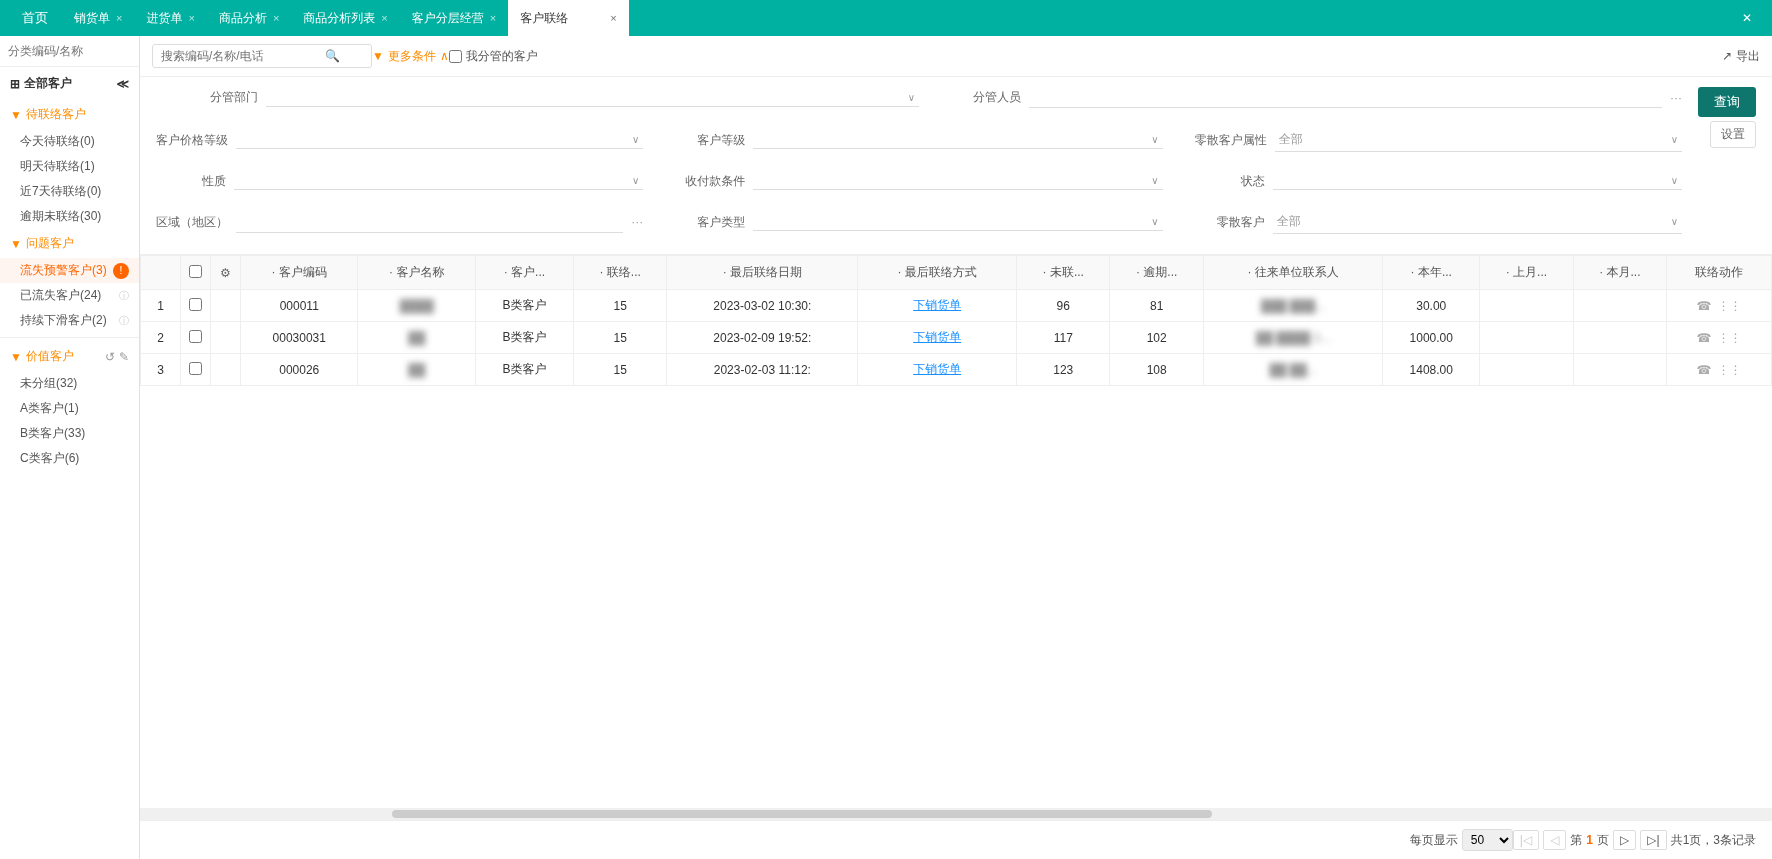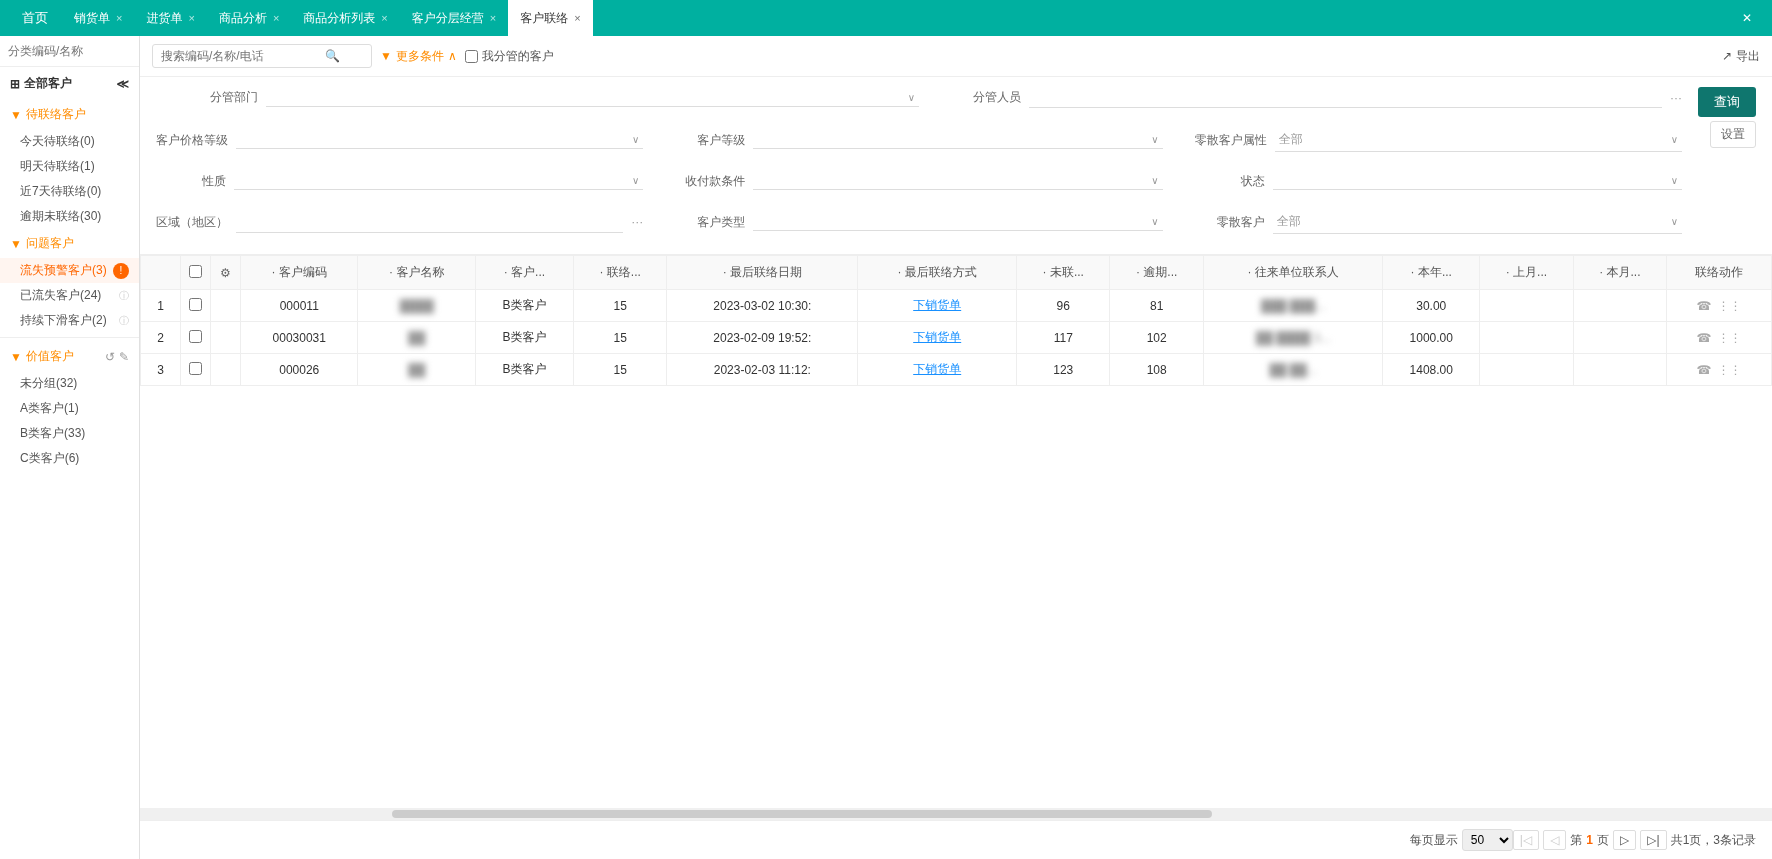--- a/index.html
+++ b/index.html
@@ -20,20 +20,21 @@
       padding: 0 12px;
       height: 36px;
       cursor: pointer;
       color: white;
       font-size: 13px;
       white-space: nowrap;
     }
     .top-nav .nav-tab.active {
       background: #fff;
       color: #333;
+      gap: 36px;
     }
     .top-nav .nav-tab .close-btn {
       margin-left: 6px;
       font-size: 11px;
       opacity: 0.7;
     }
     .top-nav .home-tab {
       padding: 10px 14px;
       height: 36px;
       display: flex;
@@ -133,21 +134,21 @@
       background: #f5f5f5;
     }
 
     
     .filter-bar {
       background: #fff;
       padding: 8px 12px;
       display: flex;
       align-items: center;
       border-bottom: 1px solid #eee;
-      gap: 8px;
+      gap: 0;
     }
     .filter-search-input {
       display: flex;
       align-items: center;
       border: 1px solid #ddd;
       padding: 4px 8px;
       border-radius: 3px;
       width: 220px;
     }
     .filter-search-input input {

